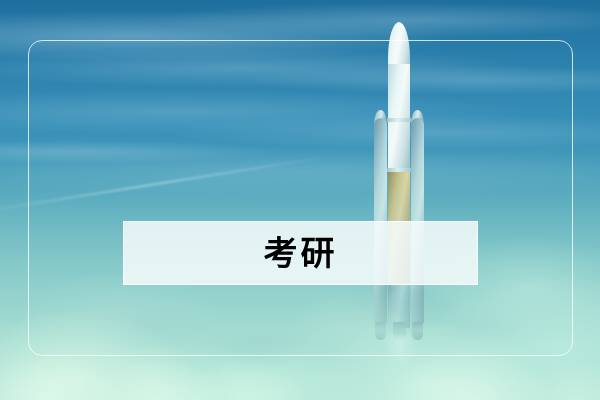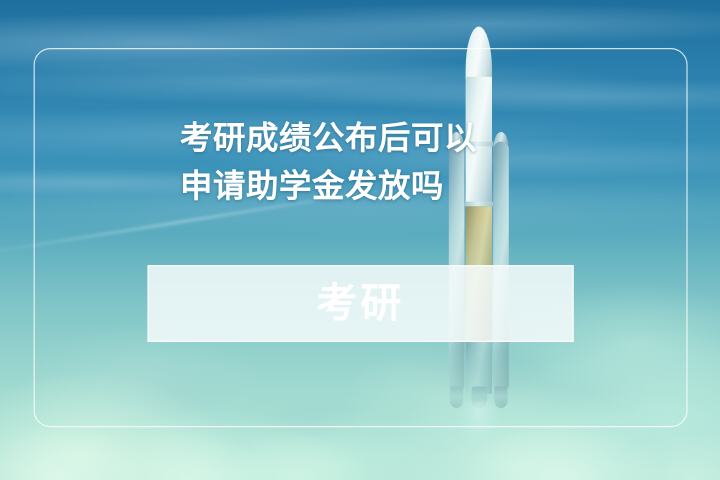--- a/index.html
+++ b/index.html
@@ -218,21 +218,21 @@
     width: 355px;
     height: 64px;
     background: rgba(244,250,250,.86);
     border: 1px solid rgba(255,255,255,.85);
     box-sizing: border-box;
     display: flex;
     align-items: center;
     justify-content: center;
   }
   .tag-text {
-    color: #ffffff;
+    color: #000000;
     font-size: 34px;
     font-weight: bold;
     letter-spacing: 3px;
     line-height: 1;
   }
 </style>
 </head>
 <body>
 
 <div class="banner">
@@ -257,22 +257,18 @@
     <div class="nozzle n3"></div>
     <div class="rk-flame"></div>
   </div>
 
   <div class="smoke-shadow"></div>
   <div class="smoke"></div>
   <div class="smoke-2"></div>
 
   <div class="frame"></div>
 
-  <div class="headline">
-    <span class="ln">考研成绩公布后可以</span>
-    <span class="ln">申请助学金发放吗</span>
-  </div>
 
   <div class="tag-plate">
     <span class="tag-text">考研</span>
   </div>
 
 </div>
 
 </body></html>

